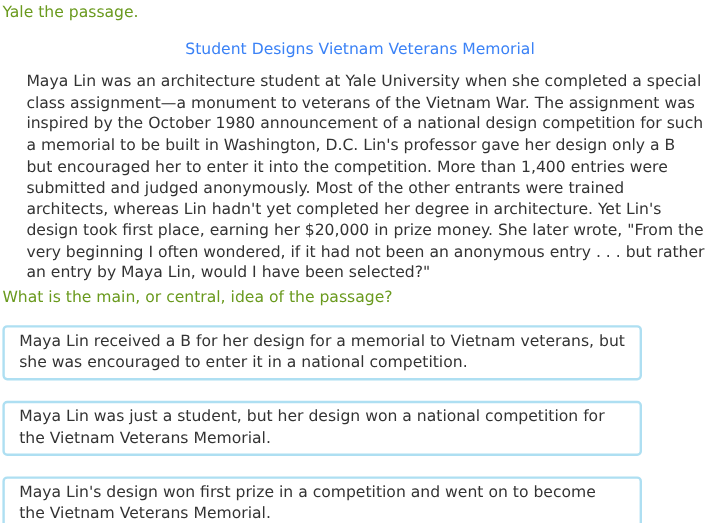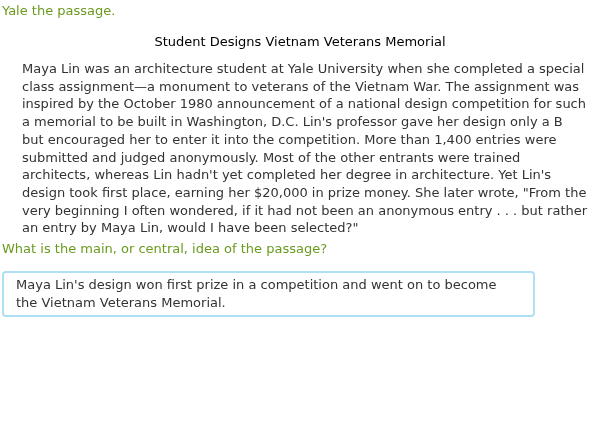--- a/index.html
+++ b/index.html
@@ -18,21 +18,21 @@
     overflow:hidden;
   }
   .instruction{
     color:var(--prompt_green);
     padding:3px 0 0 2px;
     line-height:16px;
   }
   .passage-title{
     text-align:center;
     margin-top:15px;
-    color:#000000;
+    color:#3b82f6;
     line-height:16px;
   }
   .passage-body{
     margin:10px 10px 0 22px;
     width:566px;
     line-height:17.7px;
     color:var(--body_text);
   }
   .question{
     color:var(--prompt_green);
@@ -59,14 +59,16 @@
 
 <div class="instruction">Yale the passage.</div>
 
 <div class="passage-title">Student Designs Vietnam Veterans Memorial</div>
 
 <div class="passage-body">Maya Lin was an architecture student at Yale University when she completed a special class assignment—a monument to veterans of the Vietnam War. The assignment was inspired by the October 1980 announcement of a national design competition for such a memorial to be built in Washington, D.C. Lin's professor gave her design only a B but encouraged her to enter it into the competition. More than 1,400 entries were submitted and judged anonymously. Most of the other entrants were trained architects, whereas Lin hadn't yet completed her degree in architecture. Yet Lin's design took first place, earning her $20,000 in prize money. She later wrote, "From the very beginning I often wondered, if it had not been an anonymous entry . . . but rather an entry by Maya Lin, would I have been selected?"</div>
 
 <div class="question">What is the main, or central, idea of the passage?</div>
 
 <div class="options">
+  <div class="option">Maya Lin received a B for her design for a memorial to Vietnam veterans, but she was encouraged to enter it in a national competition.</div>
+  <div class="option">Maya Lin was just a student, but her design won a national competition for the Vietnam Veterans Memorial.</div>
   <div class="option">Maya Lin's design won first prize in a competition and went on to become the Vietnam Veterans Memorial.</div>
 </div>
 
 </body></html>

